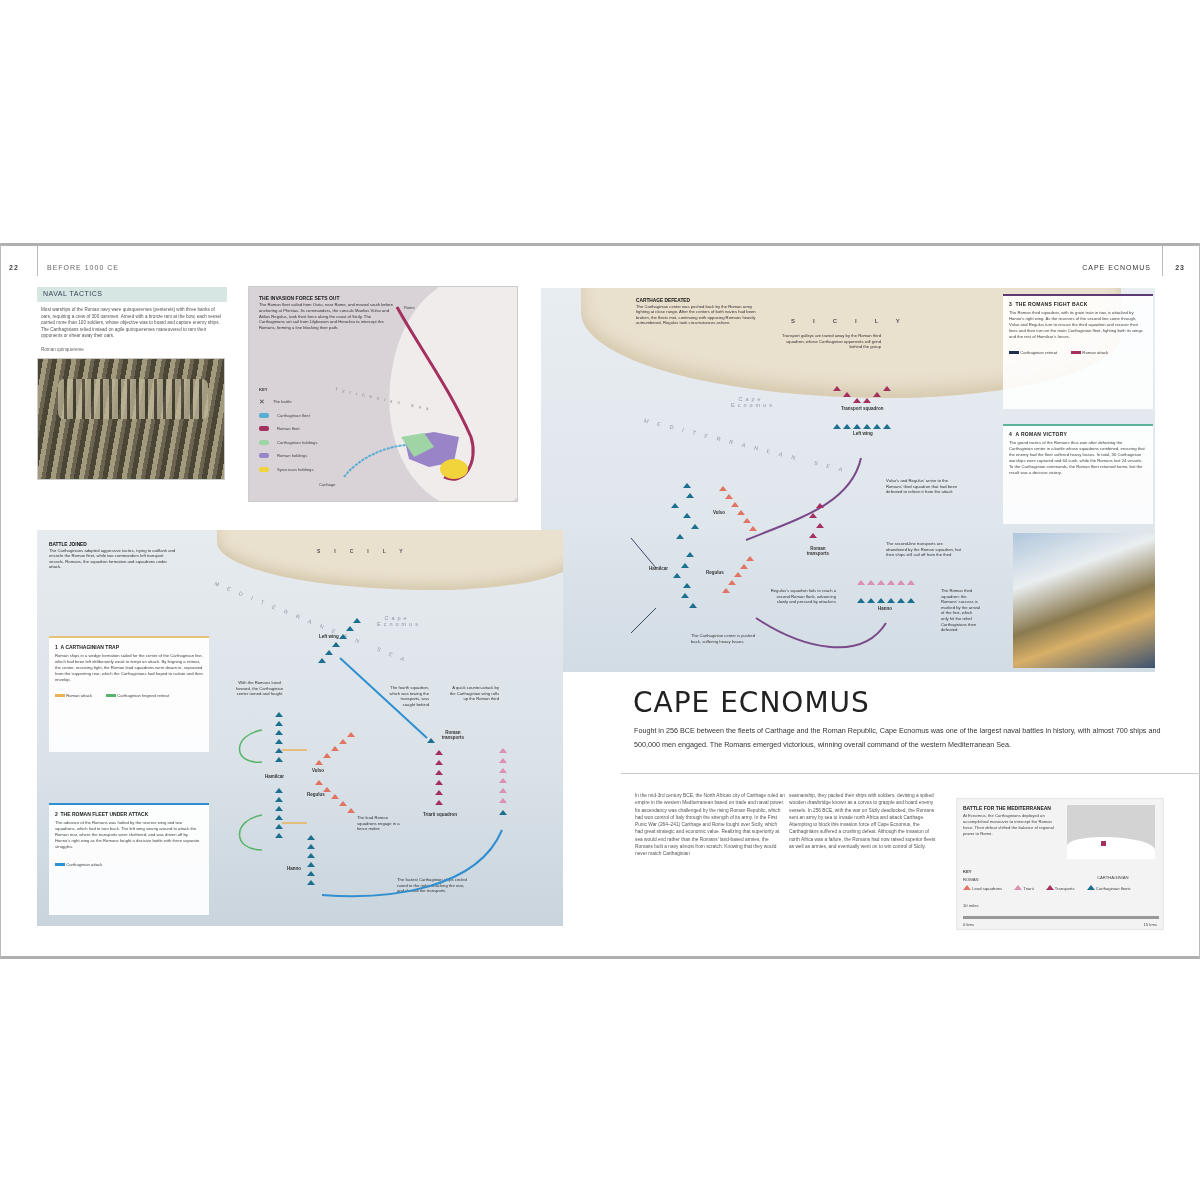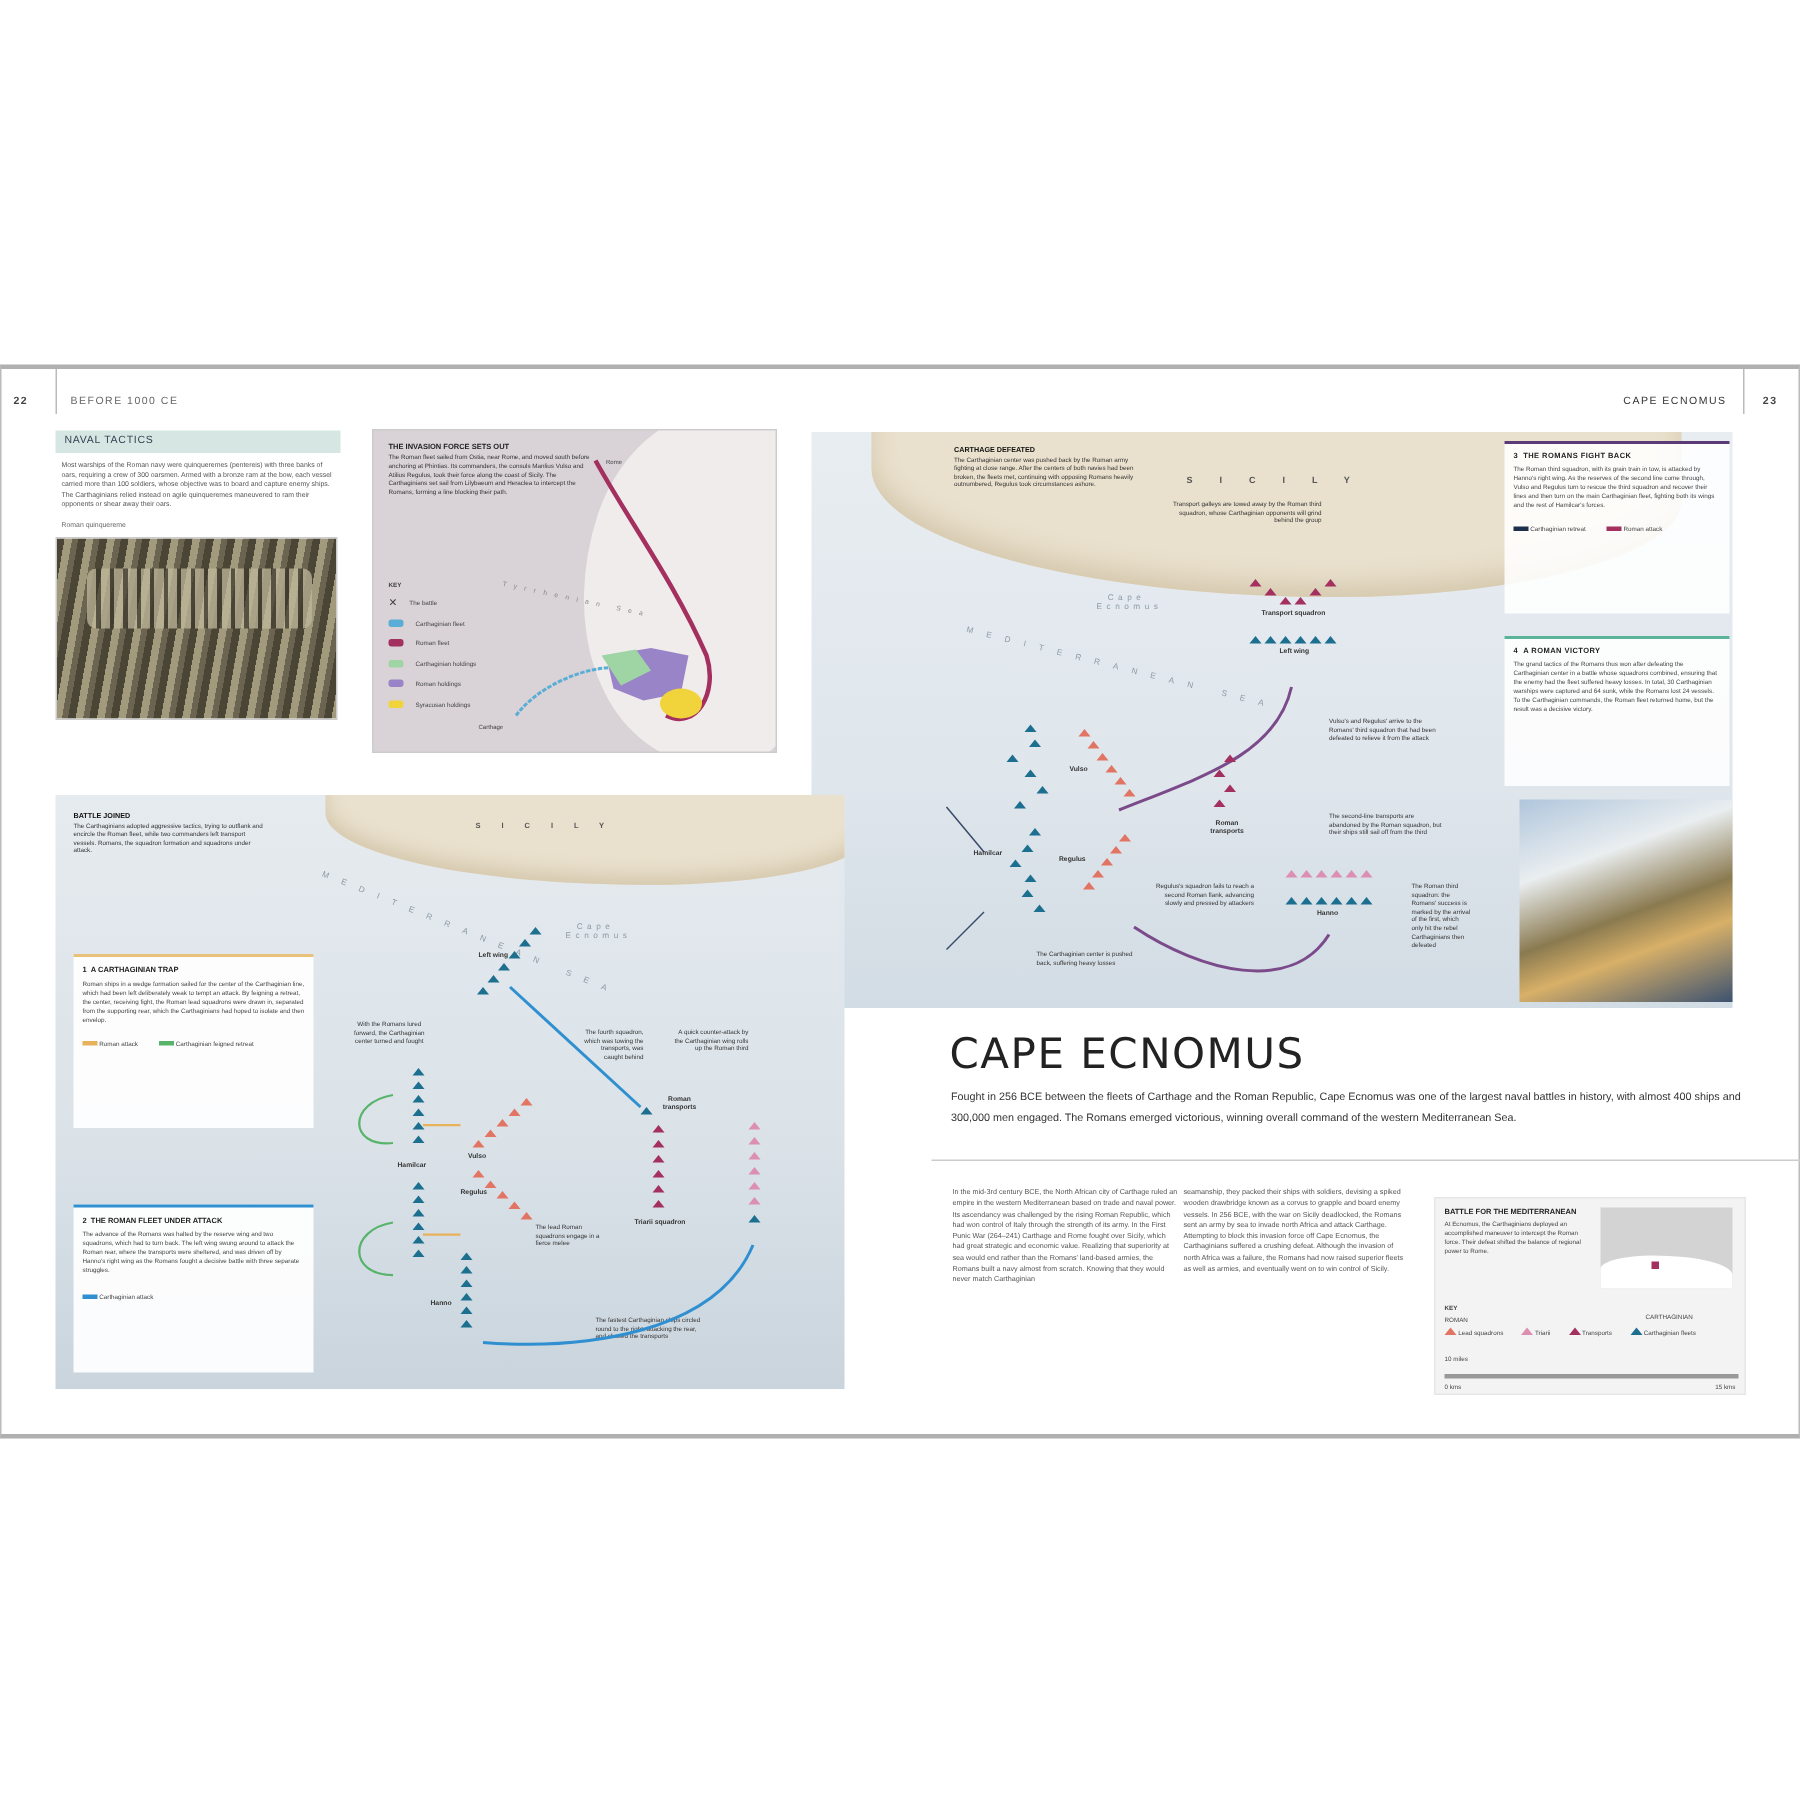--- a/index.html
+++ b/index.html
@@ -341,21 +341,21 @@
     <div class="ship p" style="left:462px;top:218px;"></div>
     <div class="ship p" style="left:462px;top:228px;"></div>
     <div class="ship p" style="left:462px;top:238px;"></div>
     <div class="ship p" style="left:462px;top:248px;"></div>
     <div class="ship p" style="left:462px;top:258px;"></div>
     <div class="ship p" style="left:462px;top:268px;"></div>
     <div class="ship b" style="left:462px;top:280px;"></div>
   </div>
 
   <h1 class="title">CAPE ECNOMUS</h1>
-  <p class="intro">Fought in 256 BCE between the fleets of Carthage and the Roman Republic, Cape Ecnomus was one of the largest naval battles in history, with almost 400 ships and 300,000 men engaged. The Romans emerged victorious, winning overall command of the western Mediterranean Sea.</p>
+  <p class="intro">Fought in 256 BCE between the fleets of Carthage and the Roman Republic, Cape Ecnomus was one of the largest naval battles in history, with almost 700 ships and 500,000 men engaged. The Romans emerged victorious, winning overall command of the western Mediterranean Sea.</p>
   <div class="rule"></div>
   <div class="col" style="left:634px;">In the mid-3rd century BCE, the North African city of Carthage ruled an empire in the western Mediterranean based on trade and naval power. Its ascendancy was challenged by the rising Roman Republic, which had won control of Italy through the strength of its army. In the First Punic War (264–241) Carthage and Rome fought over Sicily, which had great strategic and economic value. Realizing that superiority at sea would end rather than the Romans' land-based armies, the Romans built a navy almost from scratch. Knowing that they would never match Carthaginian</div>
   <div class="col" style="left:788px;">seamanship, they packed their ships with soldiers, devising a spiked wooden drawbridge known as a corvus to grapple and board enemy vessels. In 256 BCE, with the war on Sicily deadlocked, the Romans sent an army by sea to invade north Africa and attack Carthage. Attempting to block this invasion force off Cape Ecnomus, the Carthaginians suffered a crushing defeat. Although the invasion of north Africa was a failure, the Romans had now raised superior fleets as well as armies, and eventually went on to win control of Sicily.</div>
 
   <div class="inset">
     <div class="ph">BATTLE FOR THE MEDITERRANEAN</div>
     <div style="width:100px;line-height:6px;margin-top:2px;">At Ecnomus, the Carthaginians deployed an accomplished maneuver to intercept the Roman force. Their defeat shifted the balance of regional power to Rome.</div>
     <div class="inset-map">
       <span style="position:absolute;left:34px;top:36px;width:5px;height:5px;background:#a3305e;"></span>
     </div>

